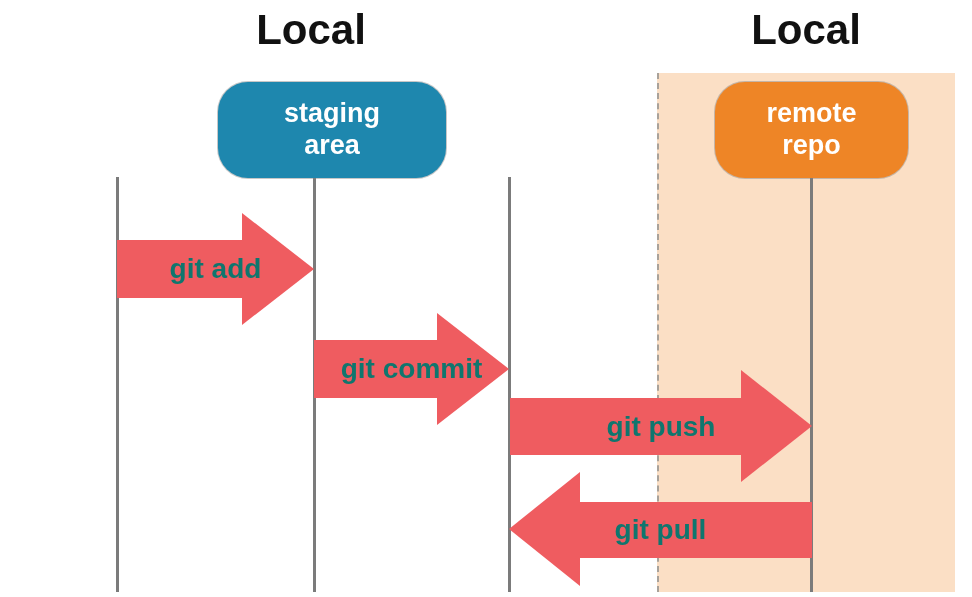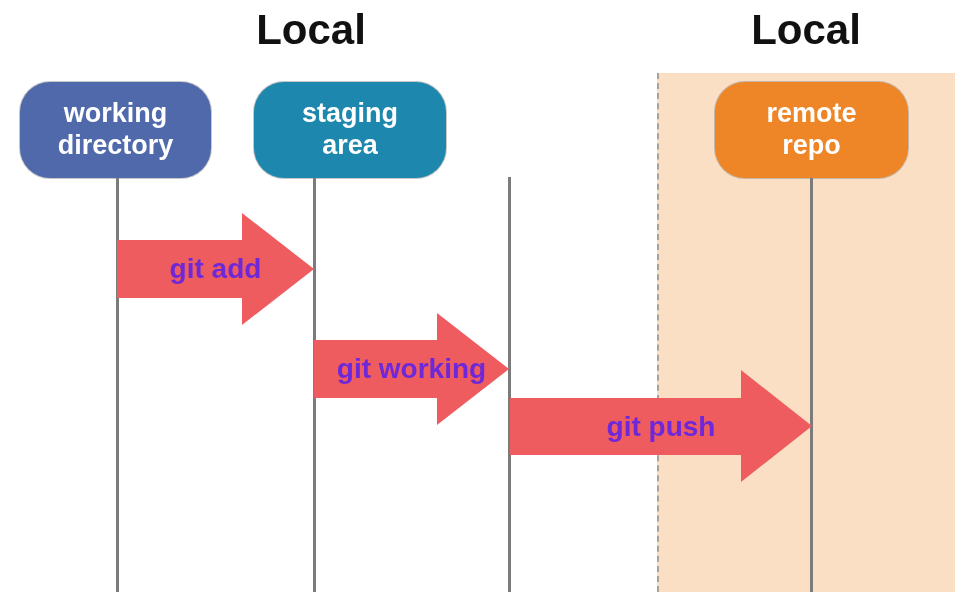--- a/index.html
+++ b/index.html
@@ -59,33 +59,33 @@
     justify-content: center;
     color: #ffffff;
     font-size: 27px;
     font-weight: bold;
     line-height: 1.18;
     text-align: center;
     box-shadow: 0 0 0 1px rgba(130,130,130,0.45);
   }
   .node .node-label { max-width: 152px; }
   .node.wd { left: 20px;  width: 191px; }
-  .node.sa { left: 218px; width: 192px; margin-left: 36px; }
+  .node.sa { left: 218px; width: 228px; }
   .node.lr { left: 419px; width: 182px; }
   .node.rr { left: 715px; width: 193px; }
 
   
   .arrow { position: absolute; }
   .arrow .body  { position: absolute; }
   .arrow .head  { position: absolute; width: 0; height: 0; }
   .arrow .arrow-label {
     position: absolute;
     left: 0; right: 0;
     text-align: center;
-    color: #6d28d9;
+    color: #0f766e;
     font-size: 28px;
     font-weight: bold;
     white-space: nowrap;
   }
 
   .arrow.add { left: 117px; top: 213px; width: 197px; height: 112px; }
   .arrow.add .body { left: 0; top: 27px; width: 125px; height: 58px; }
   .arrow.add .head { left: 125px; top: 0;
     border-top: 56px solid transparent; border-bottom: 56px solid transparent;
     border-left-width: 72px; border-left-style: solid; }
@@ -120,42 +120,44 @@
   <div class="remote-bg" style="background-color: rgb(251, 223, 197);"></div>
 
   <div class="title local">Local</div>
   <div class="title remote">Local</div>
 
   <div class="lifeline wd" style="background-color: rgb(123, 123, 123);"></div>
   <div class="lifeline sa" style="background-color: rgb(123, 123, 123);"></div>
   <div class="lifeline lr" style="background-color: rgb(123, 123, 123);"></div>
   <div class="lifeline rr" style="background-color: rgb(123, 123, 123);"></div>
 
-  <div class="node wd" style="background-color: rgb(79, 105, 171);">
-    <span class="node-label">working directory</span>
-  </div>
   <div class="node sa" style="background-color: rgb(30, 135, 174);">
     <span class="node-label">staging area</span>
   </div>
   <div class="node rr" style="background-color: rgb(238, 133, 38); text-align: center;">
     <span class="node-label">remote repo</span>
   </div>
 
   <div class="arrow add">
     <div class="body" style="background-color: rgb(239, 92, 96);"></div>
     <div class="head" style="border-left-color: rgb(239, 92, 96);"></div>
     <div class="arrow-label">git add</div>
   </div>
 
   <div class="arrow commit">
     <div class="body" style="background-color: rgb(239, 92, 96);"></div>
     <div class="head" style="border-left-color: rgb(239, 92, 96);"></div>
-    <div class="arrow-label">git working</div>
+    <div class="arrow-label">git commit</div>
   </div>
 
   <div class="arrow push">
     <div class="body" style="background-color: rgb(239, 92, 96);"></div>
     <div class="head" style="border-left-color: rgb(239, 92, 96);"></div>
     <div class="arrow-label">git push</div>
   </div>
 
+  <div class="arrow pull">
+    <div class="head" style="border-right-color: rgb(239, 92, 96);"></div>
+    <div class="body" style="background-color: rgb(239, 92, 96);"></div>
+    <div class="arrow-label">git pull</div>
+  </div>
 
 </div>
 
 </body></html>

